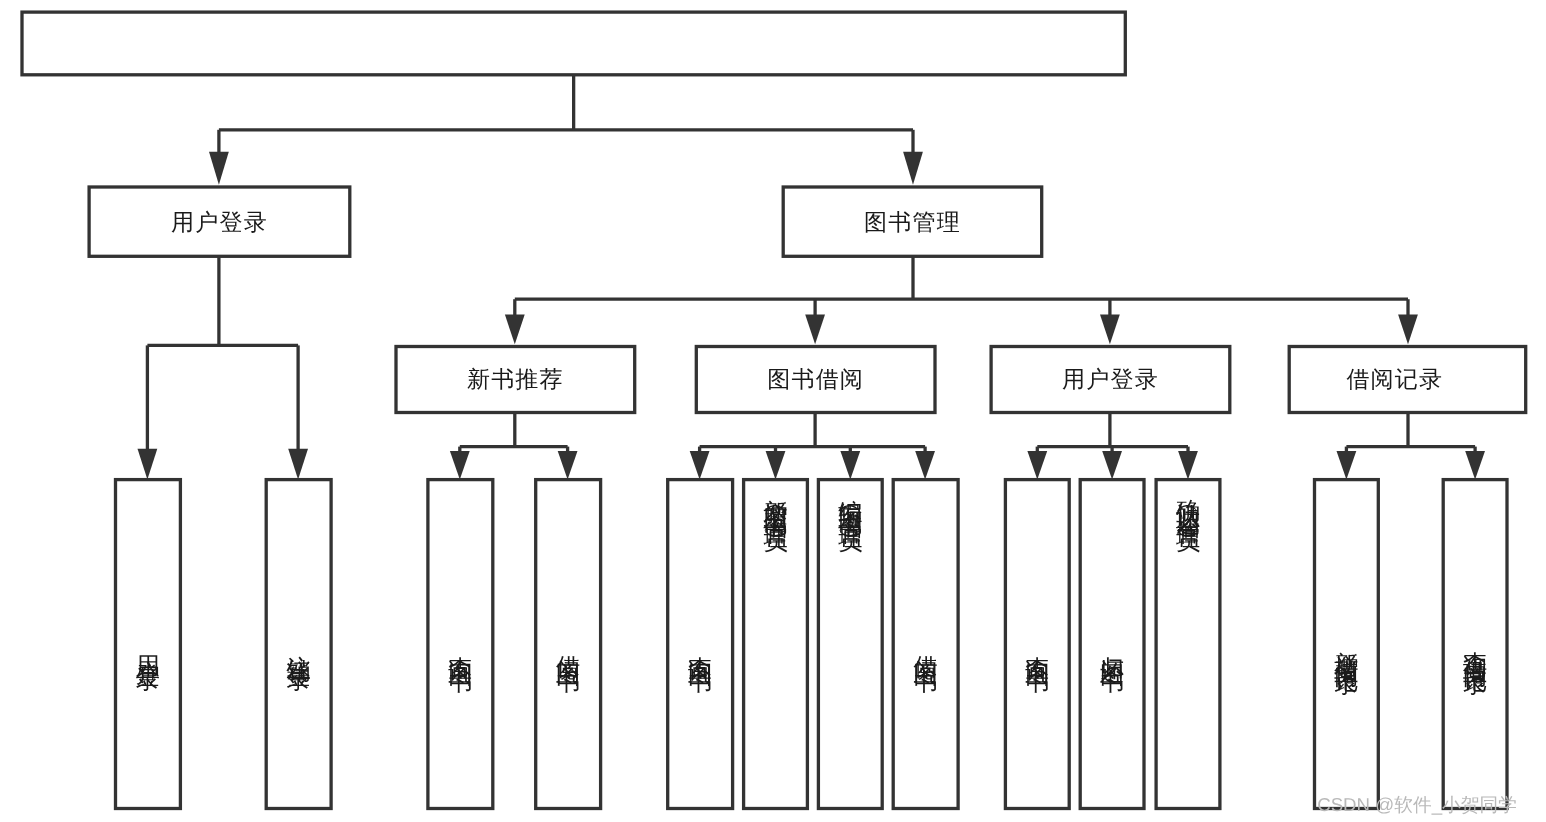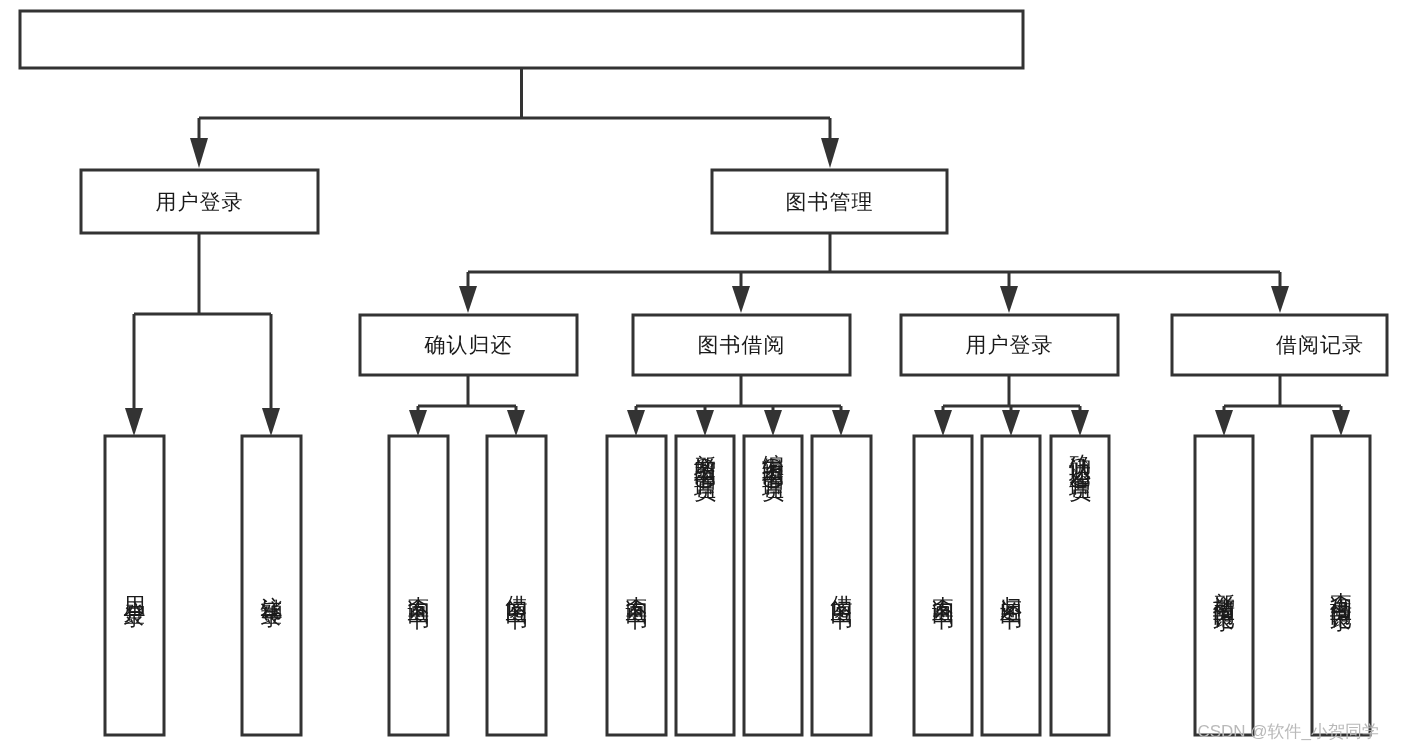--- a/index.html
+++ b/index.html
@@ -194,32 +194,32 @@
 
   <div class="htext-wrap" style="left:81px; top:170px; width:237px; height:63px;">
     <span class="htext">用户登录</span>
   </div>
 
   <div class="htext-wrap" style="left:712px; top:170px; width:235px; height:63px;text-align:right;">
     <span class="htext">图书管理</span>
   </div>
 
   <div class="htext-wrap" style="left:360px; top:315px; width:217px; height:60px;">
-    <span class="htext">确认归还</span>
+    <span class="htext">新书推荐</span>
   </div>
 
   <div class="htext-wrap" style="left:633px; top:315px; width:217px; height:60px;border-radius:21px;">
     <span class="htext">图书借阅</span>
   </div>
 
   <div class="htext-wrap" style="left:901px; top:315px; width:217px; height:60px;">
     <span class="htext">用户登录</span>
   </div>
 
-  <div class="htext-wrap" style="left:1172px; top:315px; width:192px; height:60px;justify-content:flex-end;">
+  <div class="htext-wrap" style="left:1172px; top:315px; width:192px; height:60px;">
     <span class="htext">借阅记录</span>
   </div>
 
   <div class="vtext-wrap" style="left:105px; top:436px; width:59px; height:299px;">
     <span class="vtext">用户登录</span>
   </div>
   <div class="vtext-wrap" style="left:242px; top:436px; width:59px; height:299px;">
     <span class="vtext">注销登录</span>
   </div>
 

